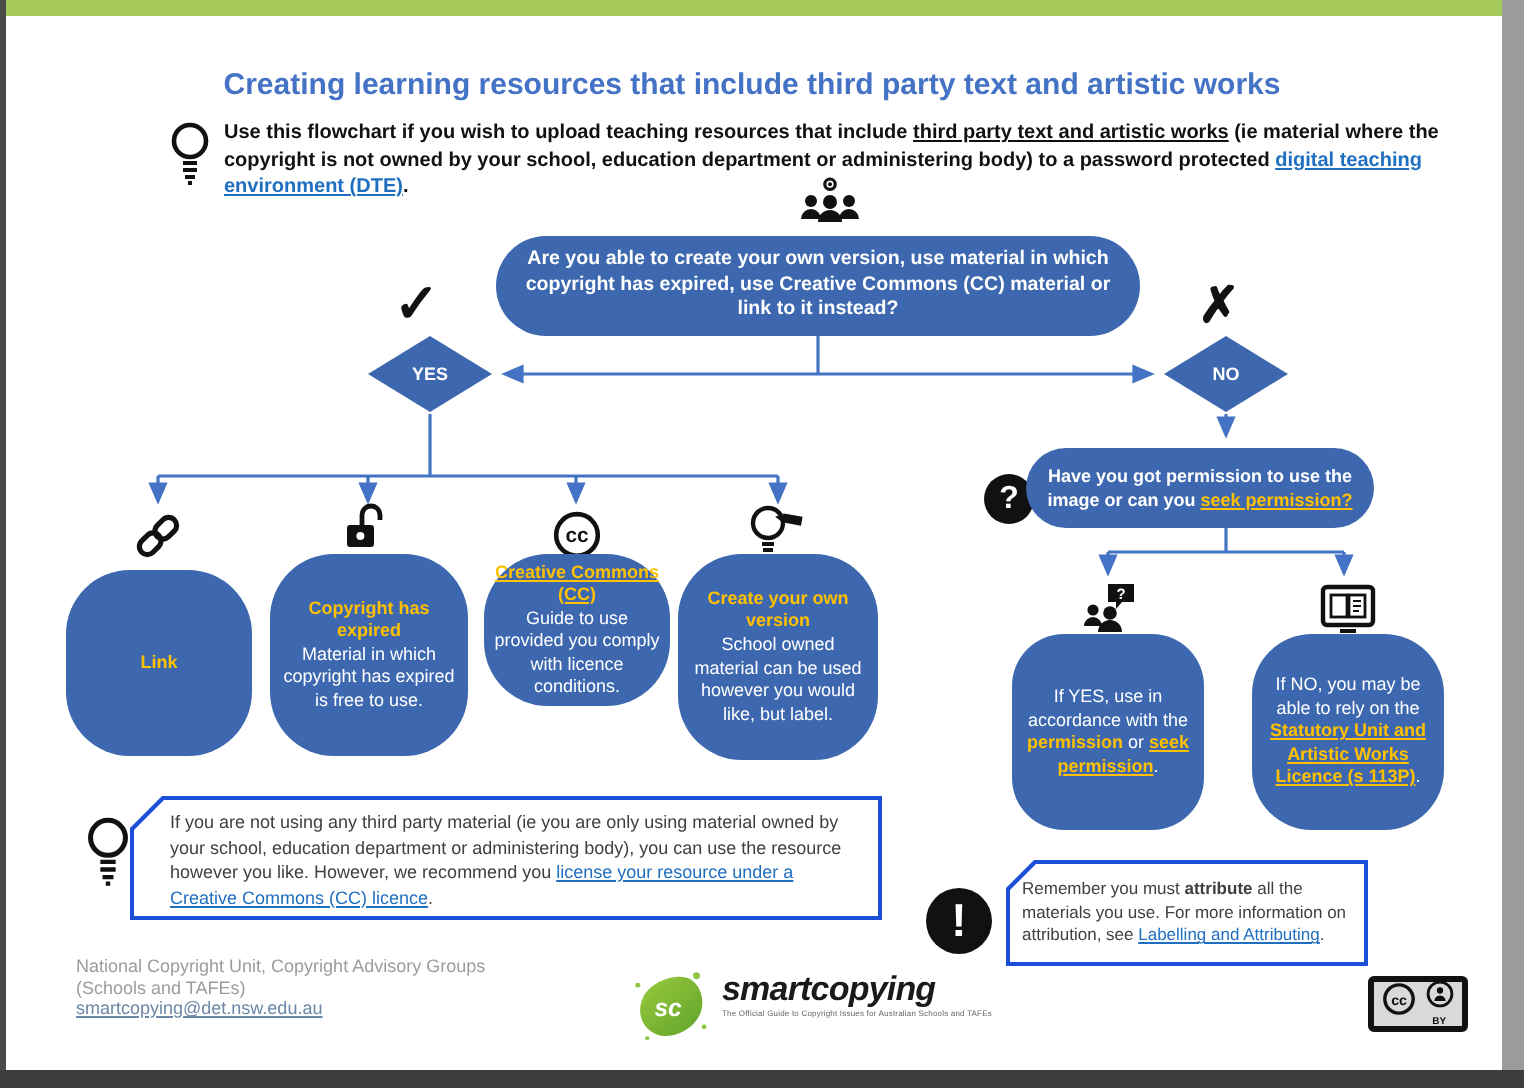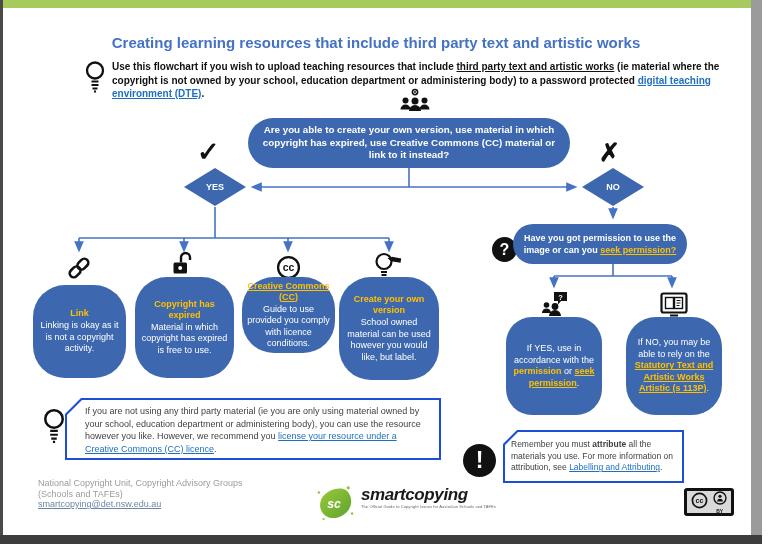--- a/index.html
+++ b/index.html
@@ -164,21 +164,20 @@
       <path d="M7 20.5 h6 M7.5 23.5 h5" stroke="#111" stroke-width="2" fill="none"></path>
       <g transform="rotate(10 22 8)">
         <rect x="17.5" y="6" width="9.5" height="4.5" fill="#111"></rect>
         <path d="M17.5 6 l-4 2.3 4 2.2 z" fill="#111"></path>
       </g>
     </svg>
   </span>
 
   <div class="abs bluebox b1">
     <div class="bb-title">Link</div>
-    <div>Linking is okay as it is not a copyright activity.</div>
   </div>
   <div class="abs bluebox b2">
     <div class="bb-title">Copyright has expired</div>
     <div>Material in which copyright has expired is free to use.</div>
   </div>
   <div class="abs bluebox b3">
     <div class="bb-title u">Creative Commons (CC)</div>
     <div>Guide to use provided you comply with licence conditions.</div>
   </div>
   <div class="abs bluebox b4">
@@ -208,21 +207,21 @@
       <rect x="14.5" y="5.5" width="8" height="11" fill="#fff" stroke="#111" stroke-width="1.4"></rect>
       <path d="M16.5 8.5 h4 M16.5 11 h4 M16.5 13.5 h3" stroke="#111" stroke-width="1"></path>
       <path d="M10 23.5 h8" stroke="#111" stroke-width="2"></path>
     </svg>
   </span>
 
   <div class="abs bluebox rb1">
     <div><span>If YES, use in accordance with the </span><span class="gold">permission</span><span> or </span><span class="gold-u">seek permission</span><span>.</span></div>
   </div>
   <div class="abs bluebox rb2">
-    <div><span>If NO, you may be able to rely on the </span><span class="gold-u">Statutory Text and Artistic Works Artistic (s 113P)</span><span>.</span></div>
+    <div><span>If NO, you may be able to rely on the </span><span class="gold-u">Statutory Unit and Artistic Works Licence (s 113P)</span><span>.</span></div>
   </div>
 
   <span class="abs" style="left:42px;top:406px;">
     <svg width="24" height="40" viewBox="0 0 22 34">
       <circle cx="11" cy="10.5" r="8" fill="none" stroke="#111" stroke-width="2.3"></circle>
       <path d="M7.5 21.5 h7 M7.5 25 h7 M8.5 28.5 h5 M10 31.5 h2" stroke="#111" stroke-width="2" fill="none"></path>
     </svg>
   </span>
   <div class="abs note note1">
     <div class="note-inner">

